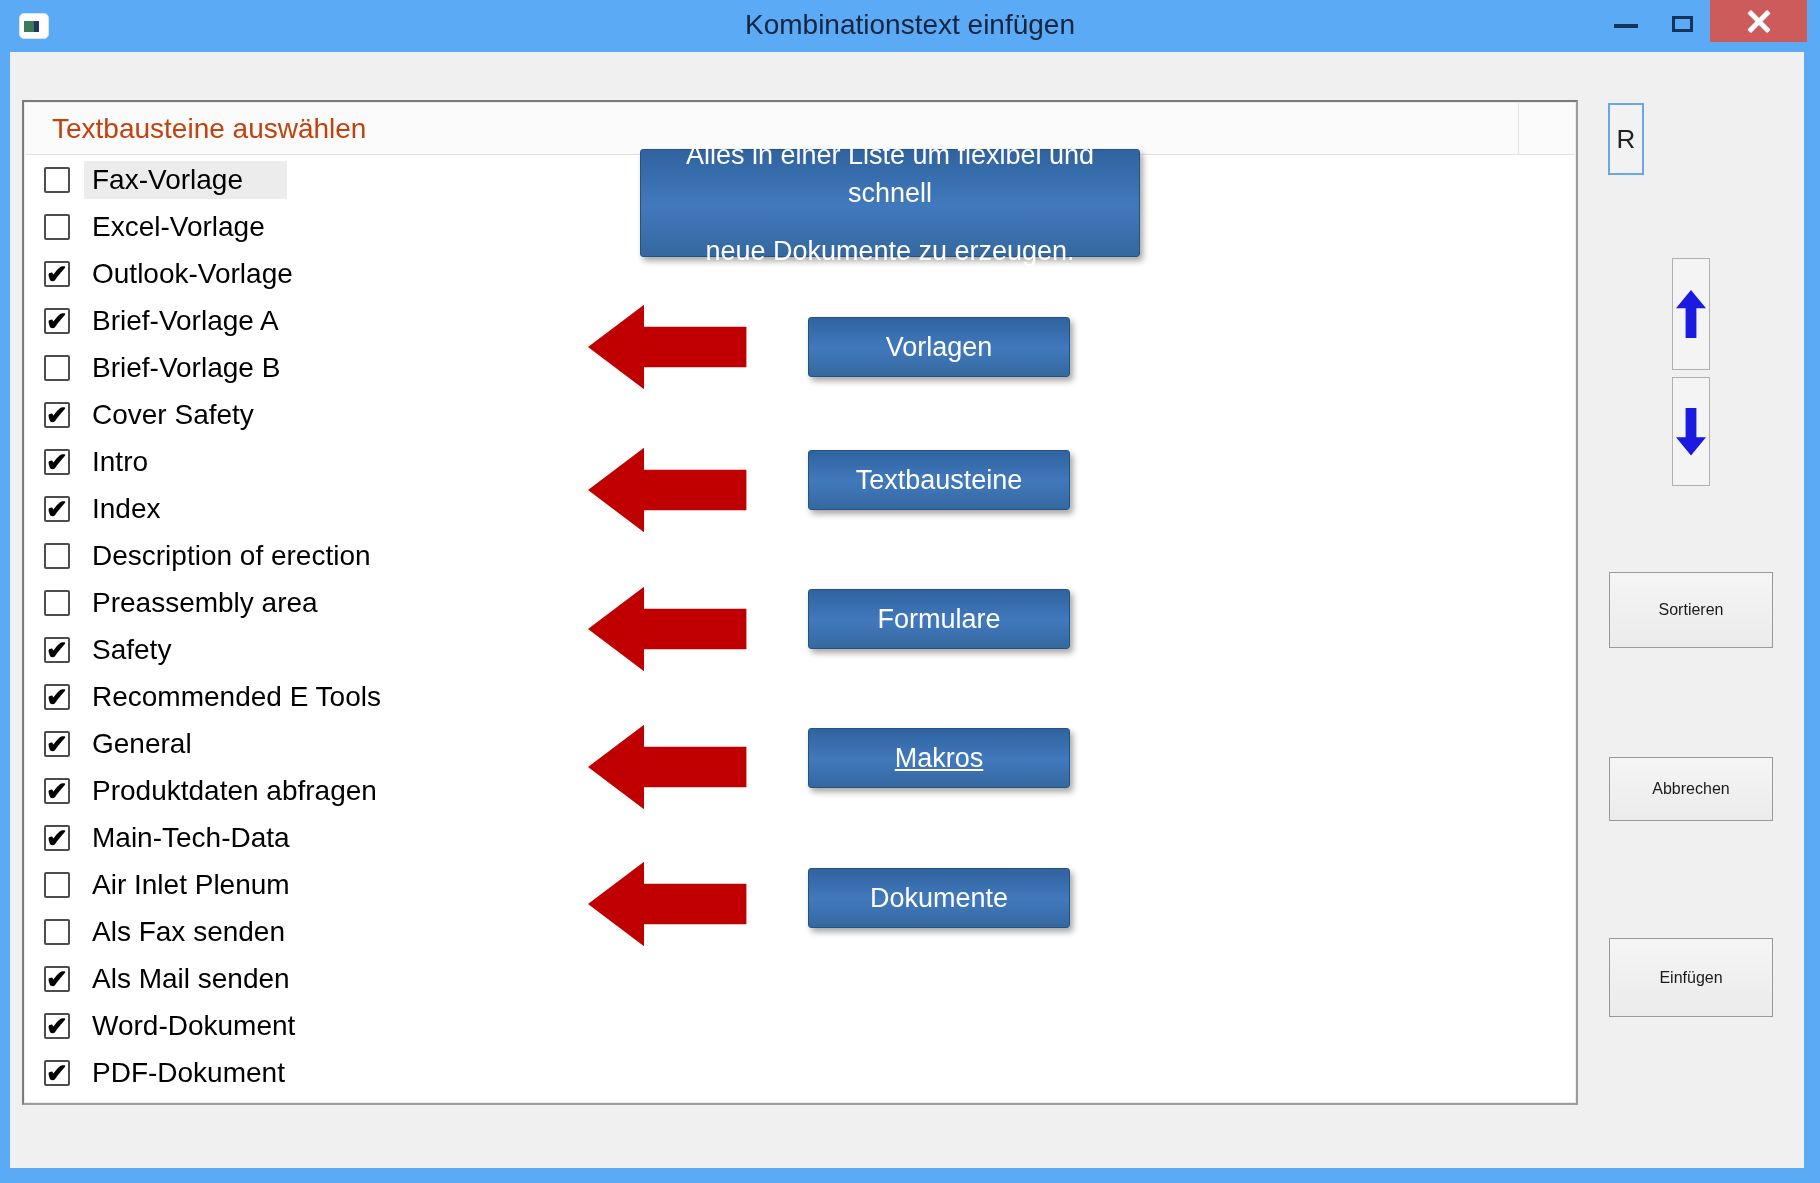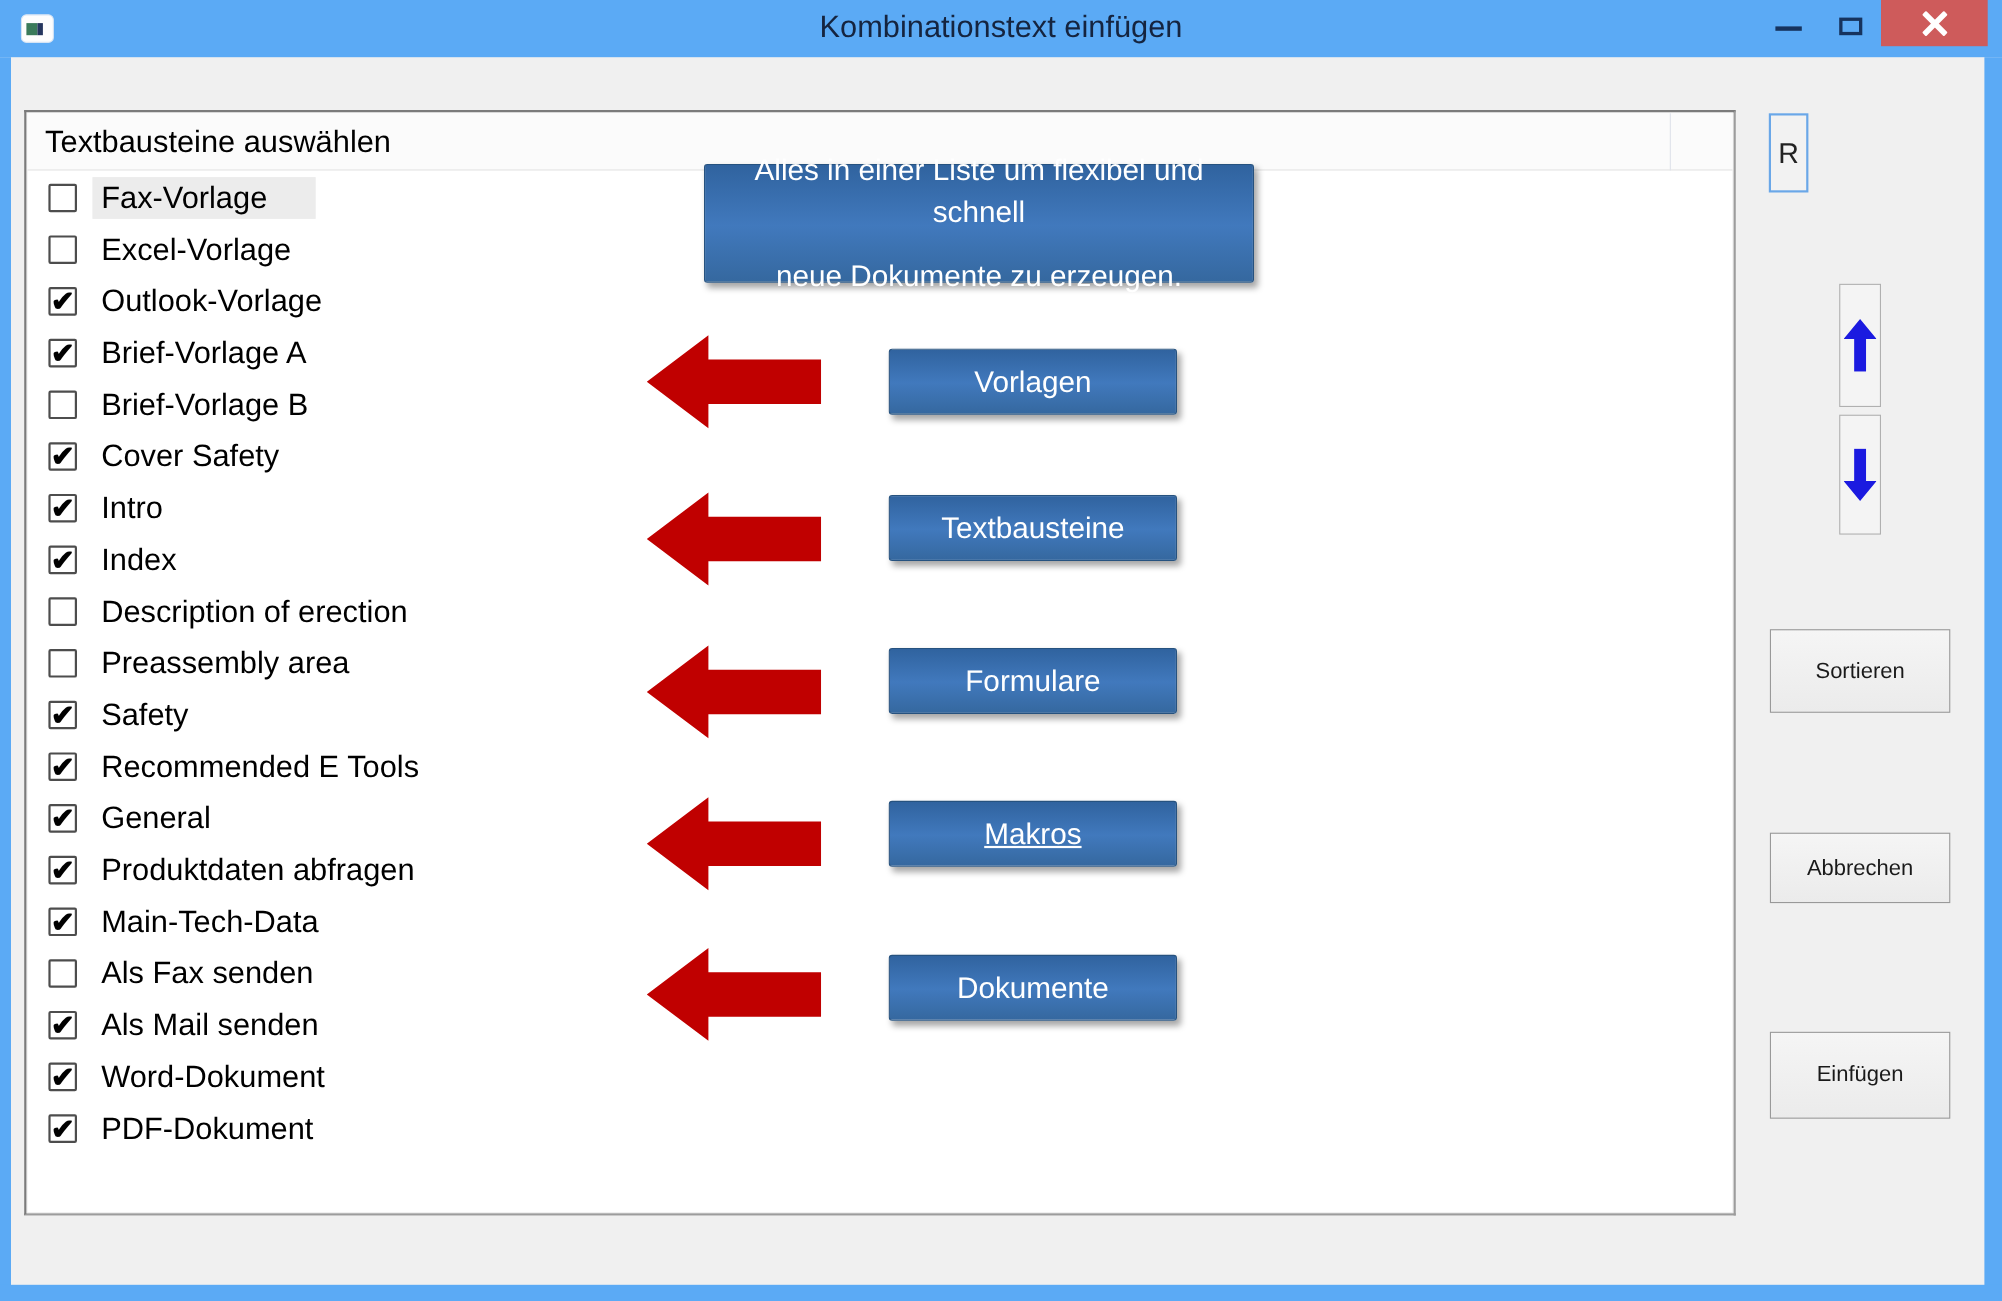--- a/index.html
+++ b/index.html
@@ -30,22 +30,22 @@
   .glyph-x span{position:absolute;left:1px;top:13px;width:28px;height:5px;background:#fff;border-radius:1px;}
   .glyph-x span:nth-child(1){transform:rotate(45deg);}
   .glyph-x span:nth-child(2){transform:rotate(-45deg);}
 
   
   .listbox{position:absolute;left:22px;top:100px;width:1556px;height:1005px;background:#fff;
            border-top:2px solid #7b7b7b;border-left:2px solid #7b7b7b;
            border-right:2px solid #9c9c9c;border-bottom:2px solid #9c9c9c;
            box-shadow:inset 0 0 0 1px #ececec;}
   .list-header{position:absolute;left:1px;top:1px;right:1px;height:52px;background:#fbfbfb;
-               border-bottom:1px solid #e3e3e3;font-size:28px;line-height:52px;color:#000000;
-               padding-left:16px;}
+               border-bottom:1px solid #e3e3e3;font-size:28px;line-height:52px;color:#c2410c;
+               padding-left:27px;}
   .hdr-sep{position:absolute;top:1px;right:57px;width:1px;height:52px;background:#dfe3ea;}
   .rows{position:absolute;left:2px;top:54px;right:2px;}
   .row{height:47px;display:flex;align-items:center;padding-left:18px;}
   .cb{width:26px;height:26px;border:2px solid #4d4d4d;border-radius:2px;background:#fff;
       margin-right:14px;display:flex;align-items:center;justify-content:center;
       font-size:26px;font-weight:bold;color:#000;line-height:1;flex:0 0 26px;}
   .lbl{font-size:28px;color:#000;padding:3px 8px;}
   .lbl.hl{background:#ececec;padding-right:44px;}
 
   
@@ -67,21 +67,21 @@
         font-size:26px;color:#222;cursor:pointer;}
   .navbtn{position:absolute;left:1672px;width:38px;background:#f4f4f4;border:1px solid #b0b0b0;
           display:flex;align-items:center;justify-content:center;cursor:pointer;}
   .navbtn.up{top:258px;height:112px;}
   .navbtn.down{top:377px;height:109px;}
   .bluearrow{width:30px;height:48px;background:#1b1ae0;}
   .bluearrow.up{clip-path:polygon(50% 0,100% 38%,68% 38%,68% 100%,32% 100%,32% 38%,0 38%);}
   .bluearrow.down{clip-path:polygon(50% 100%,100% 62%,68% 62%,68% 0,32% 0,32% 62%,0 62%);}
   .btn{position:absolute;left:1609px;width:164px;background:linear-gradient(#f5f5f5,#ebebeb);
        border:1px solid #999;display:flex;align-items:center;justify-content:center;
-       font-size:20px;color:#1a1a1a;cursor:pointer;}
+       font-size:16px;color:#1a1a1a;cursor:pointer;}
   .btn.sort{top:572px;height:76px;}
   .btn.cancel{top:757px;height:64px;}
   .btn.insert{top:938px;height:79px;}
 </style>
 </head>
 <body>
 
 <div class="window">
 
   <div class="titlebar">
@@ -164,20 +164,24 @@
           <span class="cb">✔</span>
           <span class="lbl">General</span>
         </div>
         <div class="row">
           <span class="cb">✔</span>
           <span class="lbl">Produktdaten abfragen</span>
         </div>
         <div class="row">
           <span class="cb">✔</span>
           <span class="lbl">Main-Tech-Data</span>
+        </div>
+        <div class="row">
+          <span class="cb"></span>
+          <span class="lbl">Air Inlet Plenum</span>
         </div>
         <div class="row">
           <span class="cb"></span>
           <span class="lbl">Als Fax senden</span>
         </div>
         <div class="row">
           <span class="cb">✔</span>
           <span class="lbl">Als Mail senden</span>
         </div>
         <div class="row">

